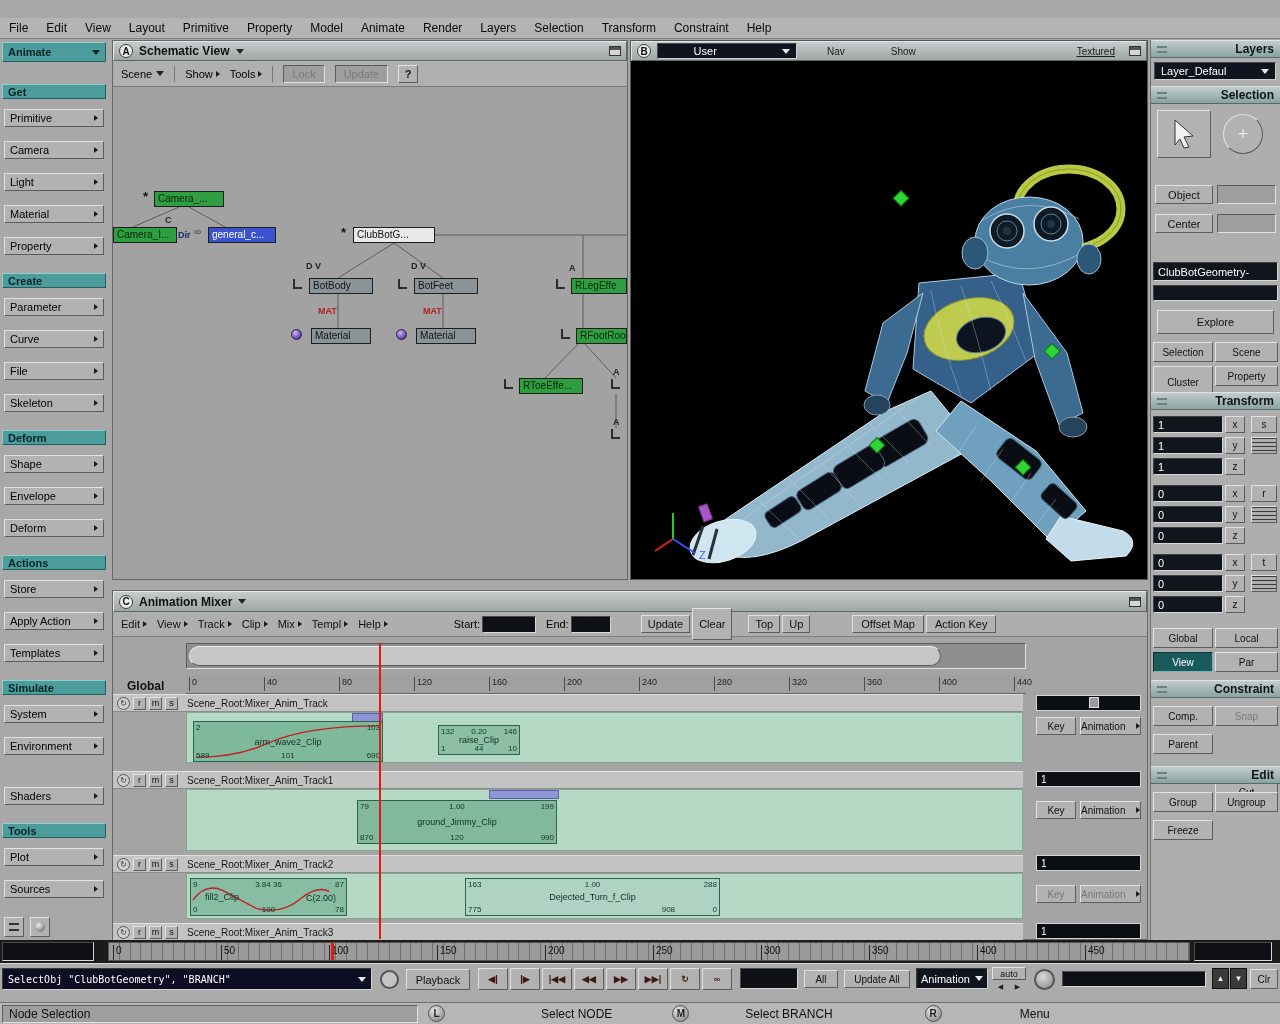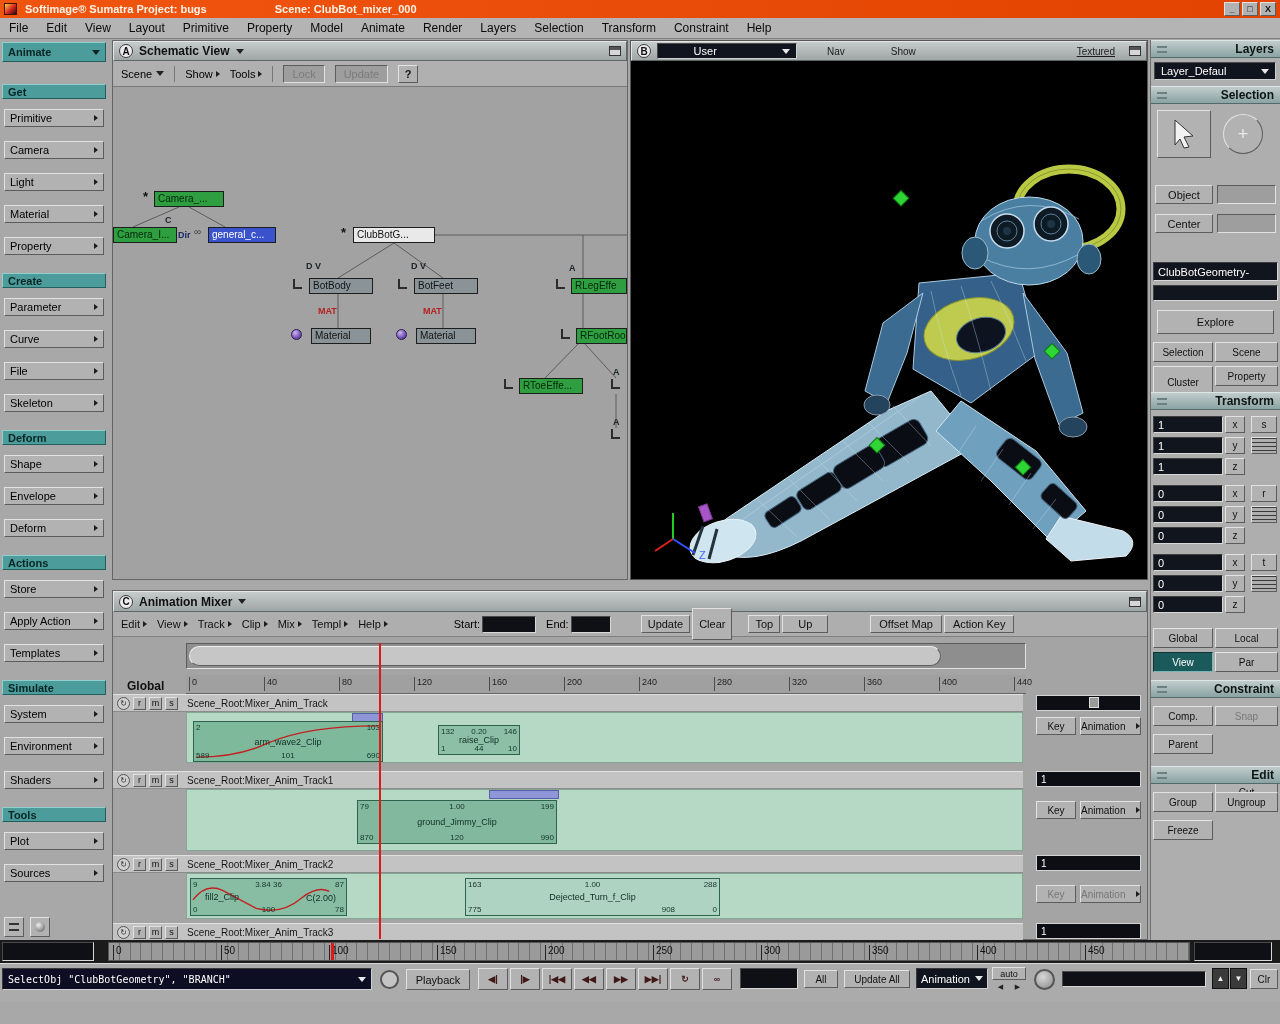--- a/index.html
+++ b/index.html
@@ -94,30 +94,20 @@
 
   
   #statusbar { left:0; top:1002px; width:1280px; height:22px; background:#b6b6b6; border-top:1px solid #6f6f6f; display:flex; align-items:center; font-size:12px; color:#101010; }
   .ball { width:17px; height:17px; border-radius:50%; background:radial-gradient(circle at 35% 30%, #e8e8e8, #9a9a9a 70%, #6f6f6f); border:1px solid #555; font-size:10px; font-weight:bold; display:flex; align-items:center; justify-content:center; color:#222; }
 </style>
 </head>
 <body>
 
 <div id="root">
 
-  <div class="abs" id="titlebar">
-    <span style="width:13px;height:12px;background:linear-gradient(135deg,#ffd23c,#d42222 55%,#201010);border:1px solid #401000;"></span>
-    <span>Softimage® Sumatra Project: bugs</span>
-    <span style="margin-left:60px;">Scene: ClubBot_mixer_000</span>
-    <span style="margin-left:auto;display:flex;gap:2px;">
-      <span class="raised btn wbtn">_</span>
-      <span class="raised btn wbtn">□</span>
-      <span class="raised btn wbtn">X</span>
-    </span>
-  </div>
 
   <div class="abs" id="menubar">
     <span class="mitem">File</span>
     <span class="mitem">Edit</span>
     <span class="mitem">View</span>
     <span class="mitem">Layout</span>
     <span class="mitem">Primitive</span>
     <span class="mitem">Property</span>
     <span class="mitem">Model</span>
     <span class="mitem">Animate</span>
@@ -215,21 +205,21 @@
         <span>Simulate</span>
       </div>
     <div class="raised lbtn" style="margin-top:10px;">
         <span>System</span>
         <span class="subtri"></span>
       </div>
     <div class="raised lbtn" style="margin-top:14px;">
         <span>Environment</span>
         <span class="subtri"></span>
       </div>
-    <div class="raised lbtn" style="margin-top:16px;">
+    <div class="raised lbtn" style="margin-top:32px;">
         <span>Shaders</span>
         <span class="subtri"></span>
       </div>
 
     <div class="tealhdr lhdr" style="margin-top:18px;">
         <span>Tools</span>
       </div>
     <div class="raised lbtn" style="margin-top:10px;">
         <span>Plot</span>
         <span class="subtri"></span>
@@ -558,21 +548,21 @@
           <span>Help</span>
           <span class="subtri" style="margin-left:0;"></span>
         </span>
       <span style="font-size:11px;margin-left:60px;">Start:</span>
       <span class="dark btn" style="width:54px;height:17px;justify-content:flex-start;padding:0 4px;font-size:10px;">0</span>
       <span style="font-size:11px;margin-left:8px;">End:</span>
       <span class="dark btn" style="width:40px;height:17px;justify-content:flex-start;padding:0 4px;font-size:10px;">500</span>
       <span class="raised btn" style="height:18px;padding:0 6px;margin-left:28px;">Update</span>
       <span class="raised btn" style="height:32px;padding:0 6px;">Clear</span>
       <span class="raised btn" style="height:18px;padding:0 6px;margin-left:14px;">Top</span>
-      <span class="raised btn" style="height:18px;padding:0 15px;">Up</span>
+      <span class="raised btn" style="height:18px;padding:0 6px;">Up</span>
       <span class="raised btn" style="height:18px;padding:0 8px;margin-left:40px;">Offset Map</span>
       <span class="raised btn" style="height:18px;padding:0 8px;">Action Key</span>
     </div>
 
     <div class="abs sunken" style="left:73px;top:52px;width:840px;height:26px;background:#8e8e8e;">
       <div style="position:absolute;left:2px;top:2px;width:752px;height:20px;background:#c6c6c6;border:1px solid;border-color:#ececec #5f5f5f #5f5f5f #ececec;border-radius:10px;"></div>
     </div>
     <span class="abs" style="left:14px;top:88px;font-size:12px;font-weight:bold;color:#111;">Global</span>
 
     <div class="abs" style="left:73px;top:84px;width:840px;height:19px;background:#a0a0a0;border-bottom:1px solid #666;">
@@ -756,14 +746,25 @@
       <span>◀</span>
         <span>▶</span>
     </div>
     <span class="abs" style="left:1034px;top:5px;width:21px;height:21px;border-radius:50%;border:2px solid #555;background:radial-gradient(circle at 40% 35%,#d8d8d8,#8a8a8a);"></span>
     <div class="dark abs" style="left:1062px;top:7px;width:144px;height:16px;"></div>
     <div class="abs btn" style="left:1212px;top:4px;width:17px;height:21px;background:#3a3a3a;color:#eee;font-size:8px;border:1px solid #111;">▲</div>
     <div class="abs btn" style="left:1230px;top:4px;width:17px;height:21px;background:#3a3a3a;color:#eee;font-size:8px;border:1px solid #111;">▼</div>
     <div class="raised abs btn" style="left:1250px;top:5px;width:28px;height:20px;font-size:10px;">Clr</div>
   </div>
 
+  <div class="abs" id="statusbar">
+    <div class="sunken flex" style="margin-left:2px;width:416px;height:18px;padding:0 6px;">
+      <span>Node Selection</span>
+    </div>
+    <span class="ball" style="margin-left:10px;">L</span>
+    <span style="margin-left:96px;">Select NODE</span>
+    <span class="ball" style="margin-left:60px;">M</span>
+    <span style="margin-left:56px;">Select BRANCH</span>
+    <span class="ball" style="margin-left:92px;">R</span>
+    <span style="margin-left:78px;">Menu</span>
+  </div>
 
 </div>
 
 </body></html>

